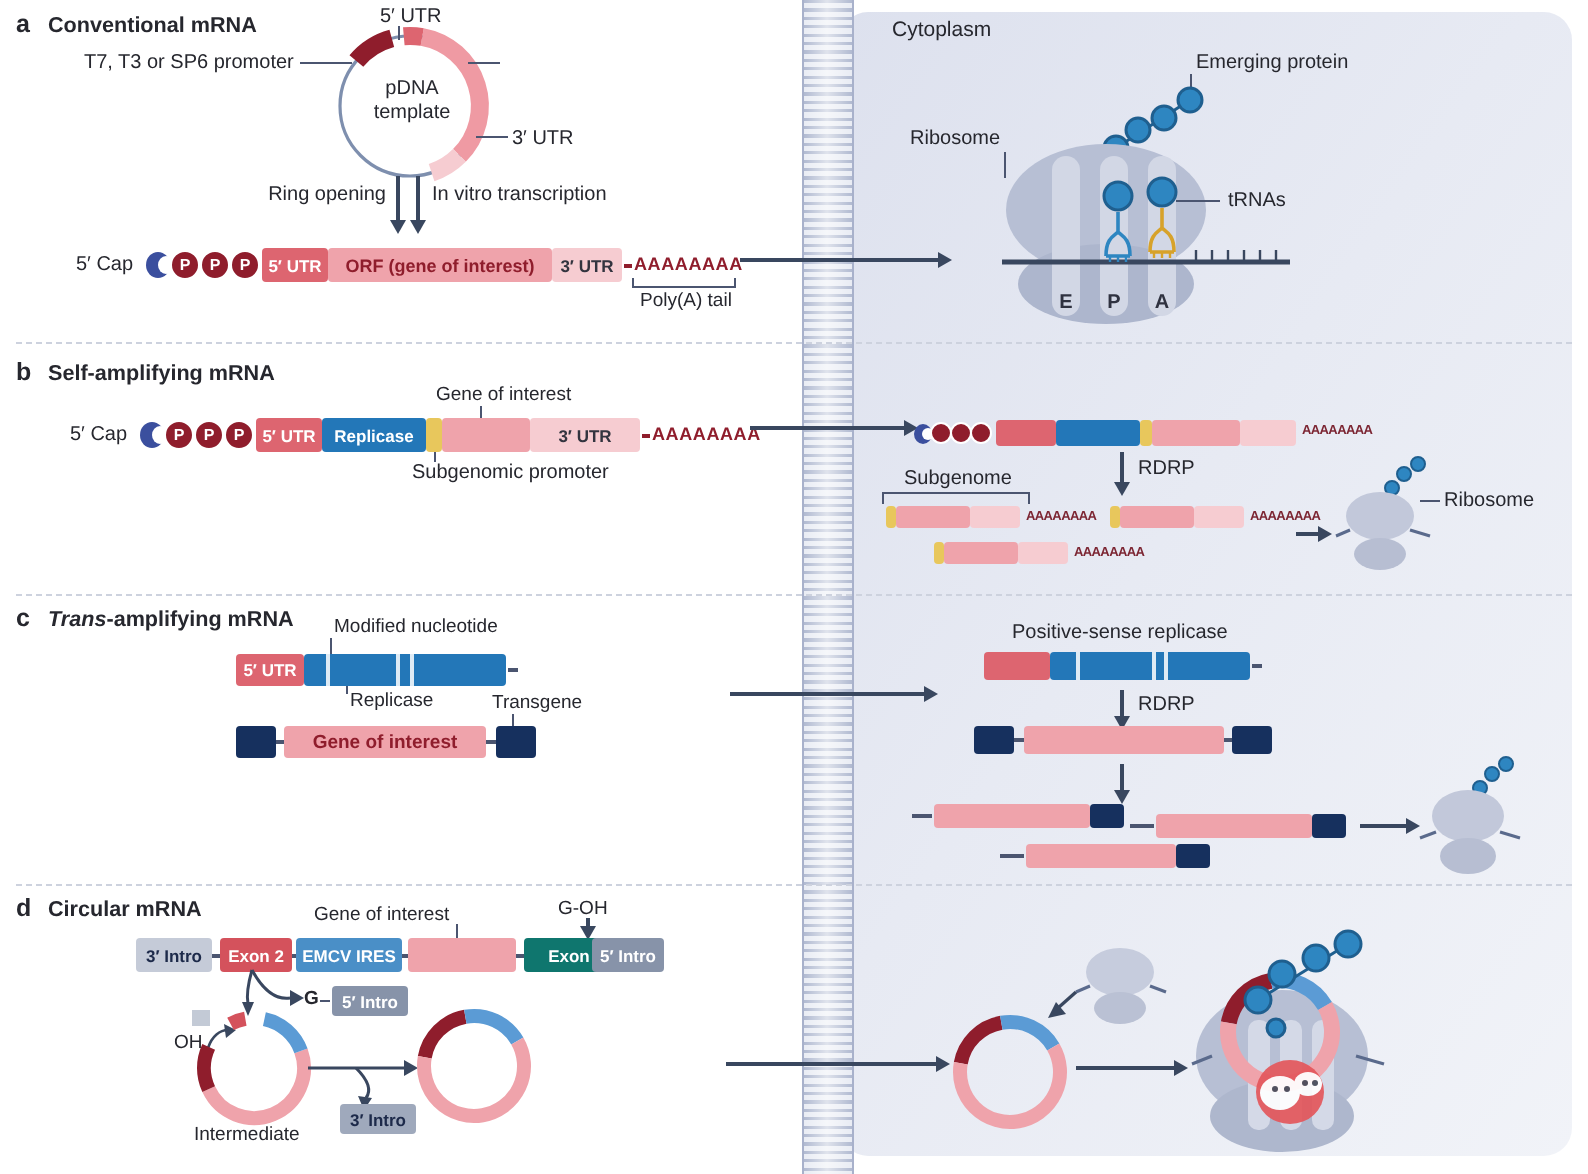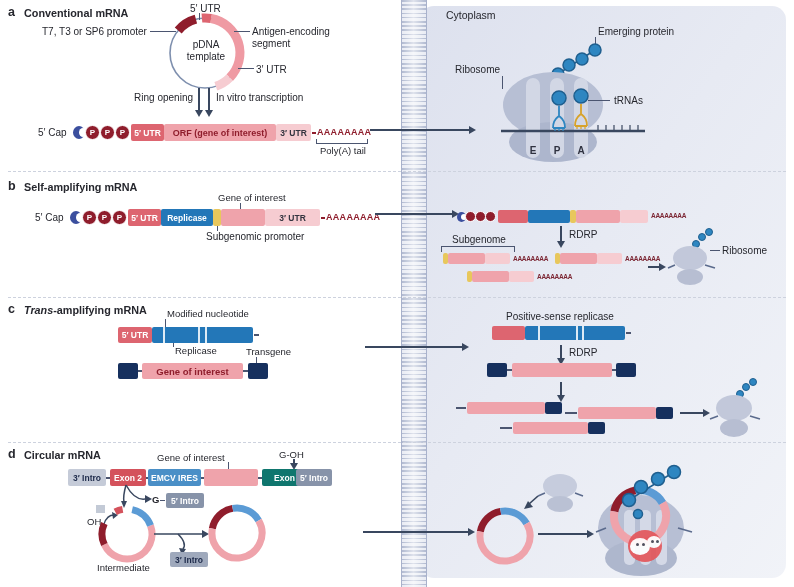--- a/index.html
+++ b/index.html
@@ -65,21 +65,20 @@
     <path d="M51.1,8.5 A35,35 0 0 1 69.7,67.7" fill="none" stroke="#ef9aa3" stroke-width="9"></path>
     <path d="M69.7,67.7 A35,35 0 0 1 55.8,76.3" fill="none" stroke="#f6ccd1" stroke-width="9"></path>
     <path d="M41.9,8.1 A35,35 0 0 1 51.1,8.5" fill="none" stroke="#dd6570" stroke-width="9"></path>
     <path d="M18.2,20.5 A35,35 0 0 1 35.9,9.2" fill="none" stroke="#8f1d2c" stroke-width="9"></path>
   </svg>
   <div class="tw" style="left:180px;top:39px;width:52px;text-align:center">pDNA template</div>
   <div class="t" style="left:190px;top:3px">5′ UTR</div>
   <div class="line" style="left:199px;top:13px;width:1.2px;height:7px"></div>
   <div class="tw" style="left:42px;top:26px;width:118px;text-align:left">T7, T3 or SP6 promoter</div>
   <div class="line" style="left:150px;top:31px;width:26px;height:1.2px"></div>
-  <div class="tw" style="left:252px;top:26px;width:88px">Antigen-encoding segment</div>
   <div class="line" style="left:234px;top:31px;width:16px;height:1.2px"></div>
   <div class="t" style="left:256px;top:64px">3′ UTR</div>
   <div class="line" style="left:238px;top:68px;width:16px;height:1.2px"></div>
 
   <div class="arrd" style="left:198px;top:88px;height:23px"></div>
   <div class="arrd" style="left:208px;top:88px;height:23px"></div>
   <div class="tw" style="left:95px;top:92px;width:98px;text-align:right">Ring opening</div>
   <div class="t" style="left:216px;top:92px">In vitro transcription</div>
 
   <div class="t" style="left:38px;top:127px">5′ Cap</div>

